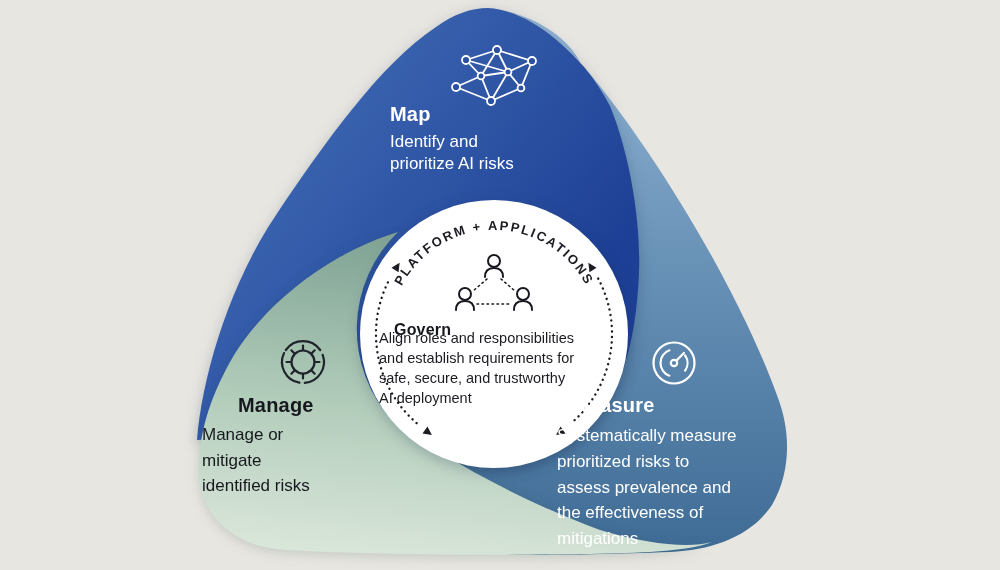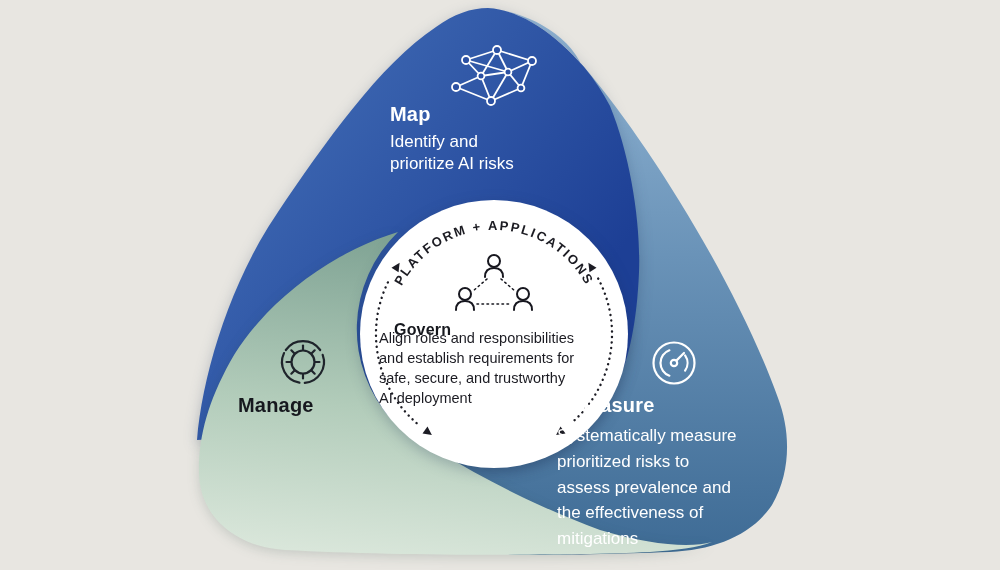--- a/index.html
+++ b/index.html
@@ -165,20 +165,23 @@
         <line x1="477" y1="304" x2="511" y2="304"></line>
       </g>
     </g>
   </svg>
 
   <div class="lbl title white-t map-title">Map</div>
   <div class="lbl body-txt white-t map-body">Identify and
 prioritize AI risks</div>
 
   <div class="lbl title dark-t manage-title">Manage</div>
+  <div class="lbl body-txt dark-t manage-body">Manage or
+mitigate
+identified risks</div>
 
   <div class="lbl title white-t measure-title">Measure</div>
   <div class="lbl body-txt white-t measure-body">Systematically measure
 prioritized risks to
 assess prevalence and
 the effectiveness of
 mitigations</div>
 
   <div class="lbl title dark-t govern-title">Govern</div>
   <div class="lbl body-txt govern-body">Align roles and responsibilities

